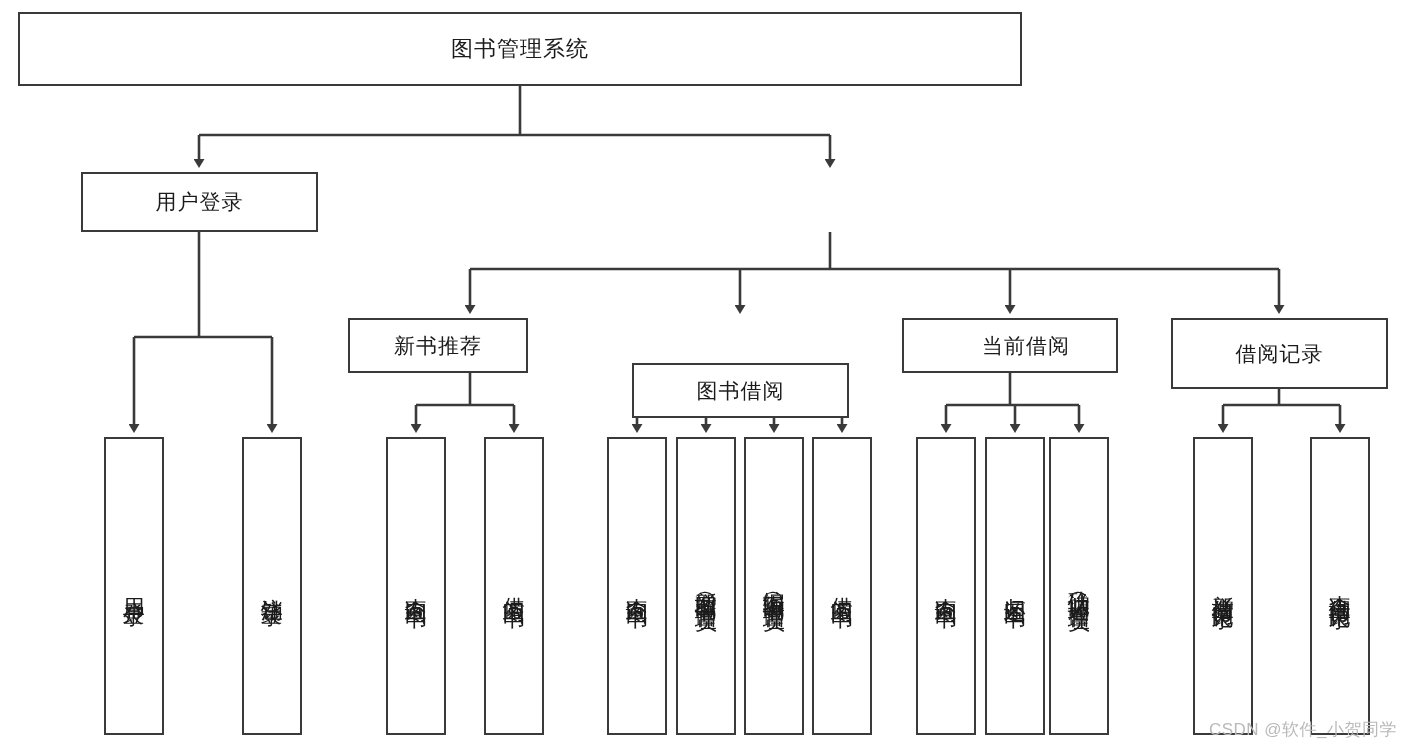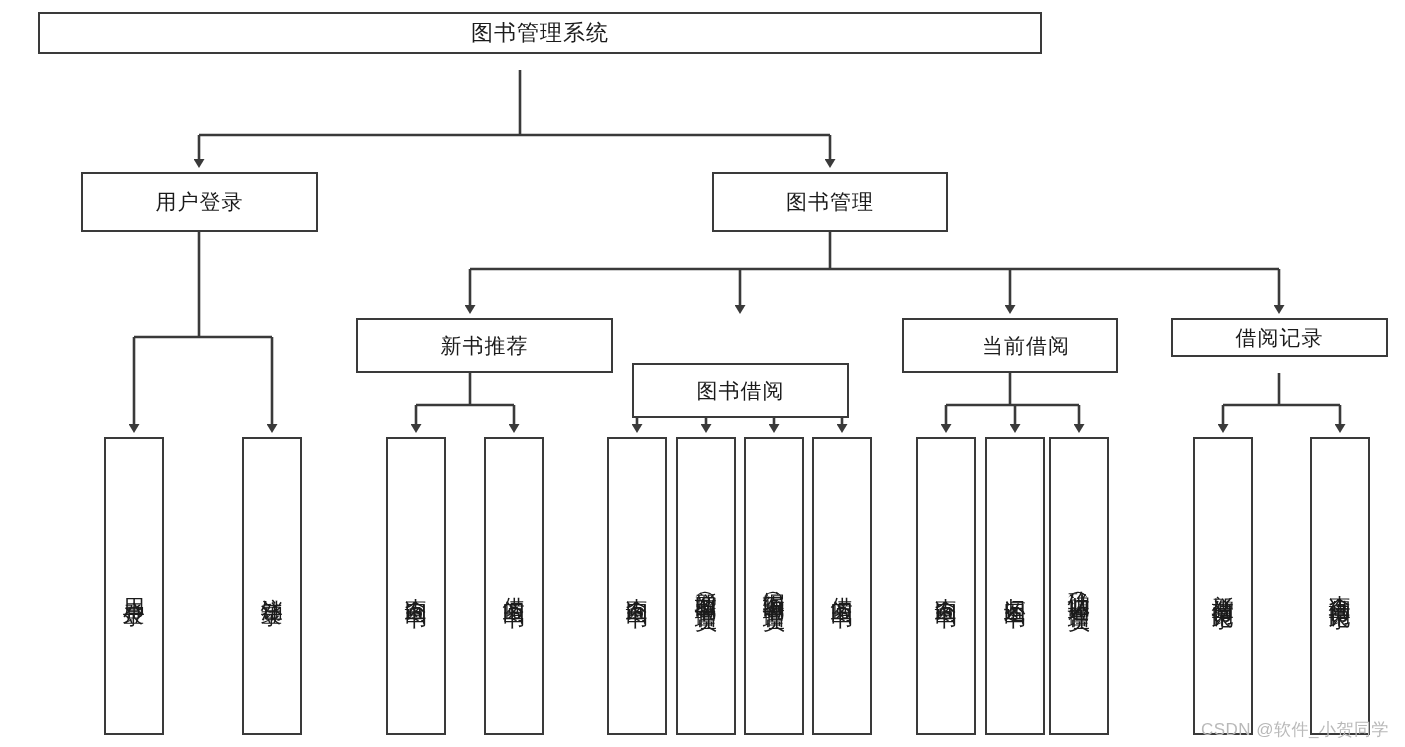--- a/index.html
+++ b/index.html
@@ -56,21 +56,21 @@
     writing-mode: vertical-rl;
     text-orientation: upright;
     white-space: normal;
     max-height: 100%;
   }
   .node.root {
     font-size: 22px;
   }
   .watermark {
     position: absolute;
-    right: 16px;
+    right: 8px;
     bottom: 6px;
     font-size: 17px;
     color: #b9b9b9;
     letter-spacing: 0.5px;
     z-index: 3;
     white-space: nowrap;
   }
 </style>
 </head>
 <body>
@@ -120,41 +120,38 @@
       <path d="M1015,405 L1015,425" marker-end="url(#arrow)"></path>
       <path d="M1079,405 L1079,425" marker-end="url(#arrow)"></path>
 
       <path d="M1279,373 L1279,405"></path>
       <path d="M1223,405 L1340,405"></path>
       <path d="M1223,405 L1223,425" marker-end="url(#arrow)"></path>
       <path d="M1340,405 L1340,425" marker-end="url(#arrow)"></path>
     </g>
   </svg>
 
-  <div class="node horizontal root" style="left: 18px; top: 12px; width: 1004px; height: 42px; margin-left: 20px;">
+  <div class="node horizontal root" style="left: 18px; top: 12px; width: 1004px; height: 74px;">
     <span class="label">图书管理系统</span>
   </div>
 
   <div class="node horizontal" style="left: 81px; top: 172px; width: 237px; height: 60px;">
     <span class="label">用户登录</span>
   </div>
-  <div class="node horizontal" style="left: 712px; top: 172px; width: 236px; height: 60px;">
-    <span class="label">图书管理</span>
-  </div>
 
-  <div class="node horizontal" style="left: 356px; top: 318px; width: 257px; height: 55px;">
+  <div class="node horizontal" style="left: 348px; top: 318px; width: 180px; height: 55px;">
     <span class="label">新书推荐</span>
   </div>
   <div class="node horizontal" style="left: 632px; top: 318px; width: 217px; height: 55px; margin-top: 45px;">
     <span class="label">图书借阅</span>
   </div>
   <div class="node horizontal" style="left: 902px; top: 318px; width: 216px; height: 55px; padding-left: 32px;">
     <span class="label">当前借阅</span>
   </div>
-  <div class="node horizontal" style="left: 1171px; top: 318px; width: 217px; height: 39px;">
+  <div class="node horizontal" style="left: 1171px; top: 318px; width: 217px; height: 71px;">
     <span class="label">借阅记录</span>
   </div>
 
   <div class="node vertical" style="left: 104px; top: 437px; width: 60px; height: 298px;">
     <span class="label">用户登录</span>
   </div>
   <div class="node vertical" style="left: 242px; top: 437px; width: 60px; height: 298px;">
     <span class="label">注销登录</span>
   </div>
   <div class="node vertical" style="left: 386px; top: 437px; width: 60px; height: 298px;">

